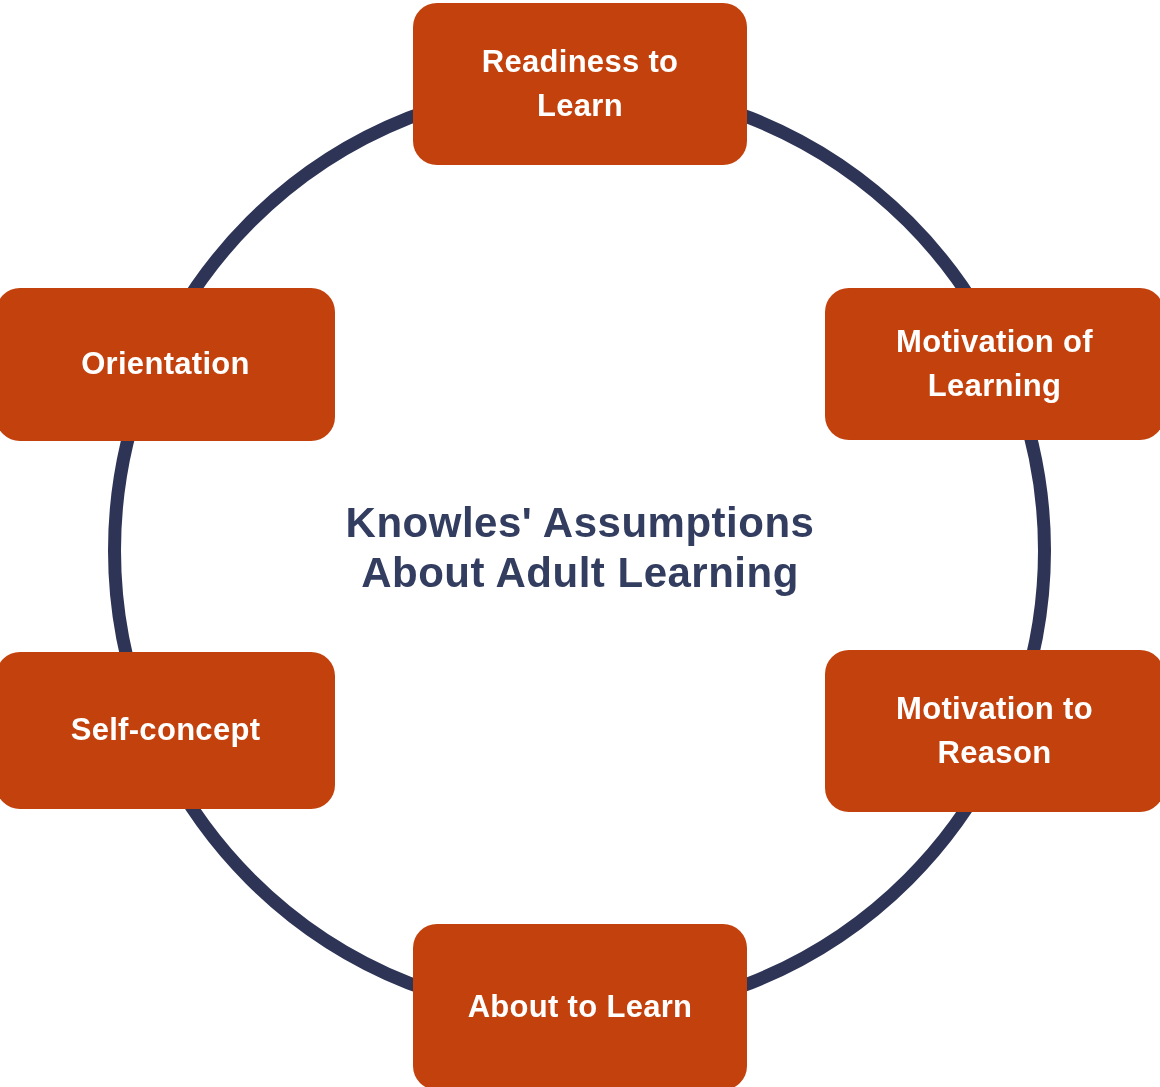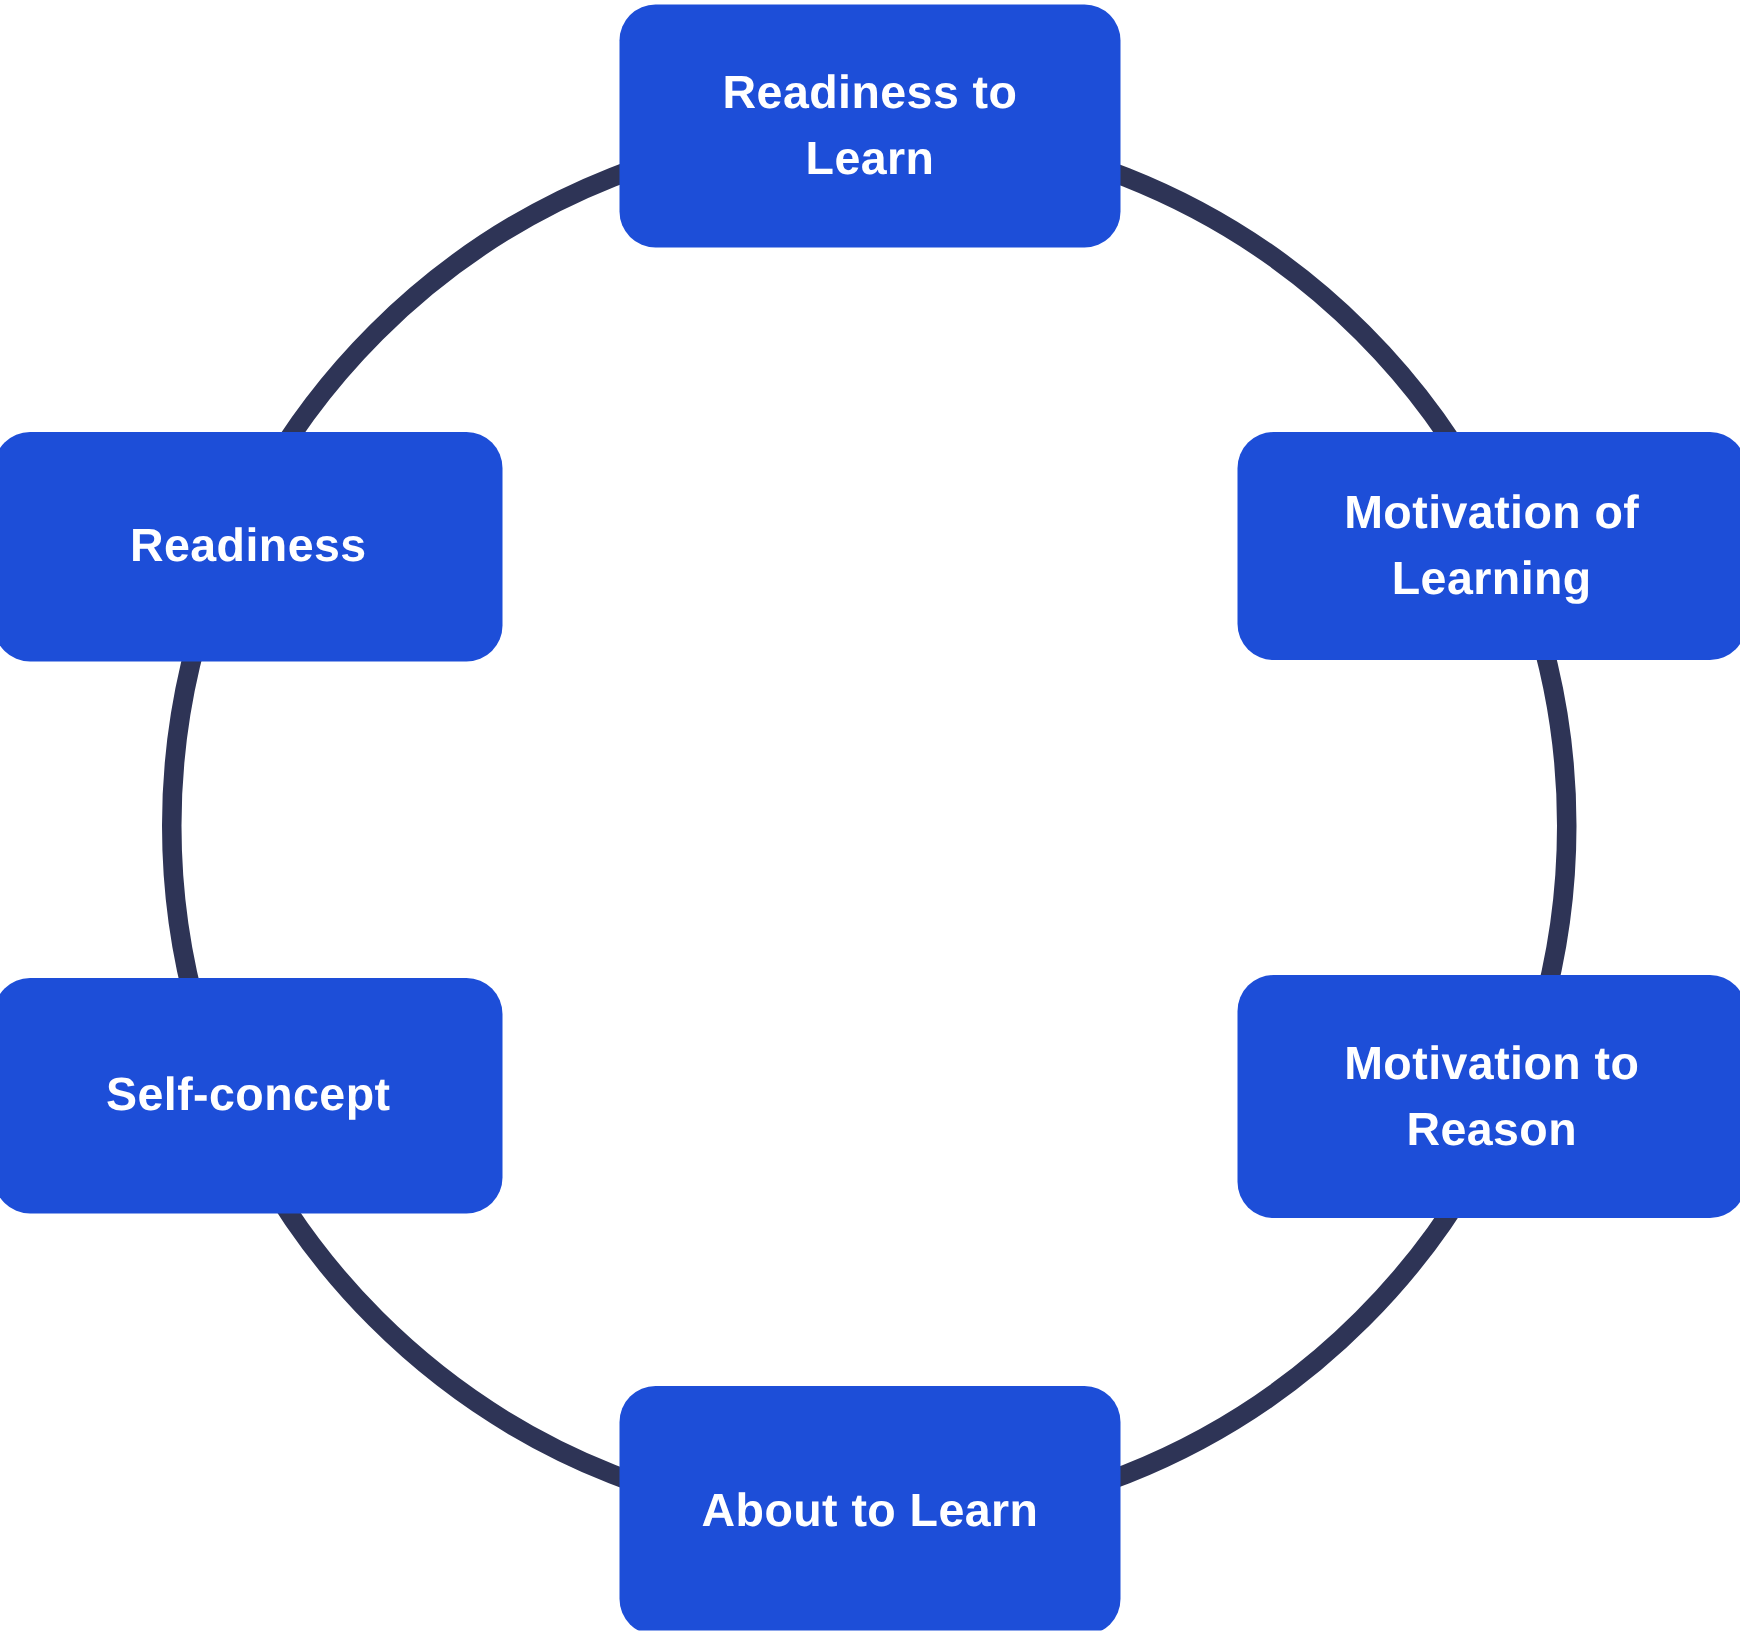--- a/index.html
+++ b/index.html
@@ -27,21 +27,21 @@
     height: 943px;
     box-sizing: border-box;
     border: 13px solid #2e3456;
     border-radius: 50%;
     z-index: 0;
   }
   
   .node {
     position: absolute;
     z-index: 2;
-    background: #1d4ed8;
+    background: #c2410c;
     border-radius: 24px;
     color: #ffffff;
     font-weight: 700;
     font-size: 31px;
     line-height: 1.42;
     letter-spacing: 0.3px;
     display: flex;
     align-items: center;
     justify-content: center;
     text-align: center;
@@ -70,20 +70,24 @@
     letter-spacing: 0.5px;
   }
 </style>
 </head>
 <body>
 
 <div class="stage">
 
   <div class="ring"></div>
 
+  <div class="center-title">
+    <div>Knowles' Assumptions</div>
+    <div>About Adult Learning</div>
+  </div>
 
   <div class="node node-readiness">
     <span>Readiness to Learn</span>
   </div>
 
   <div class="node node-orientation">
     <span>Motivation of Learning</span>
   </div>
 
   <div class="node node-motivation">
@@ -92,16 +96,16 @@
 
   <div class="node node-reason">
     <span>About to Learn</span>
   </div>
 
   <div class="node node-selfconcept">
     <span>Self-concept</span>
   </div>
 
   <div class="node node-experience">
-    <span>Readiness</span>
+    <span>Orientation</span>
   </div>
 
 </div>
 
 </body></html>

